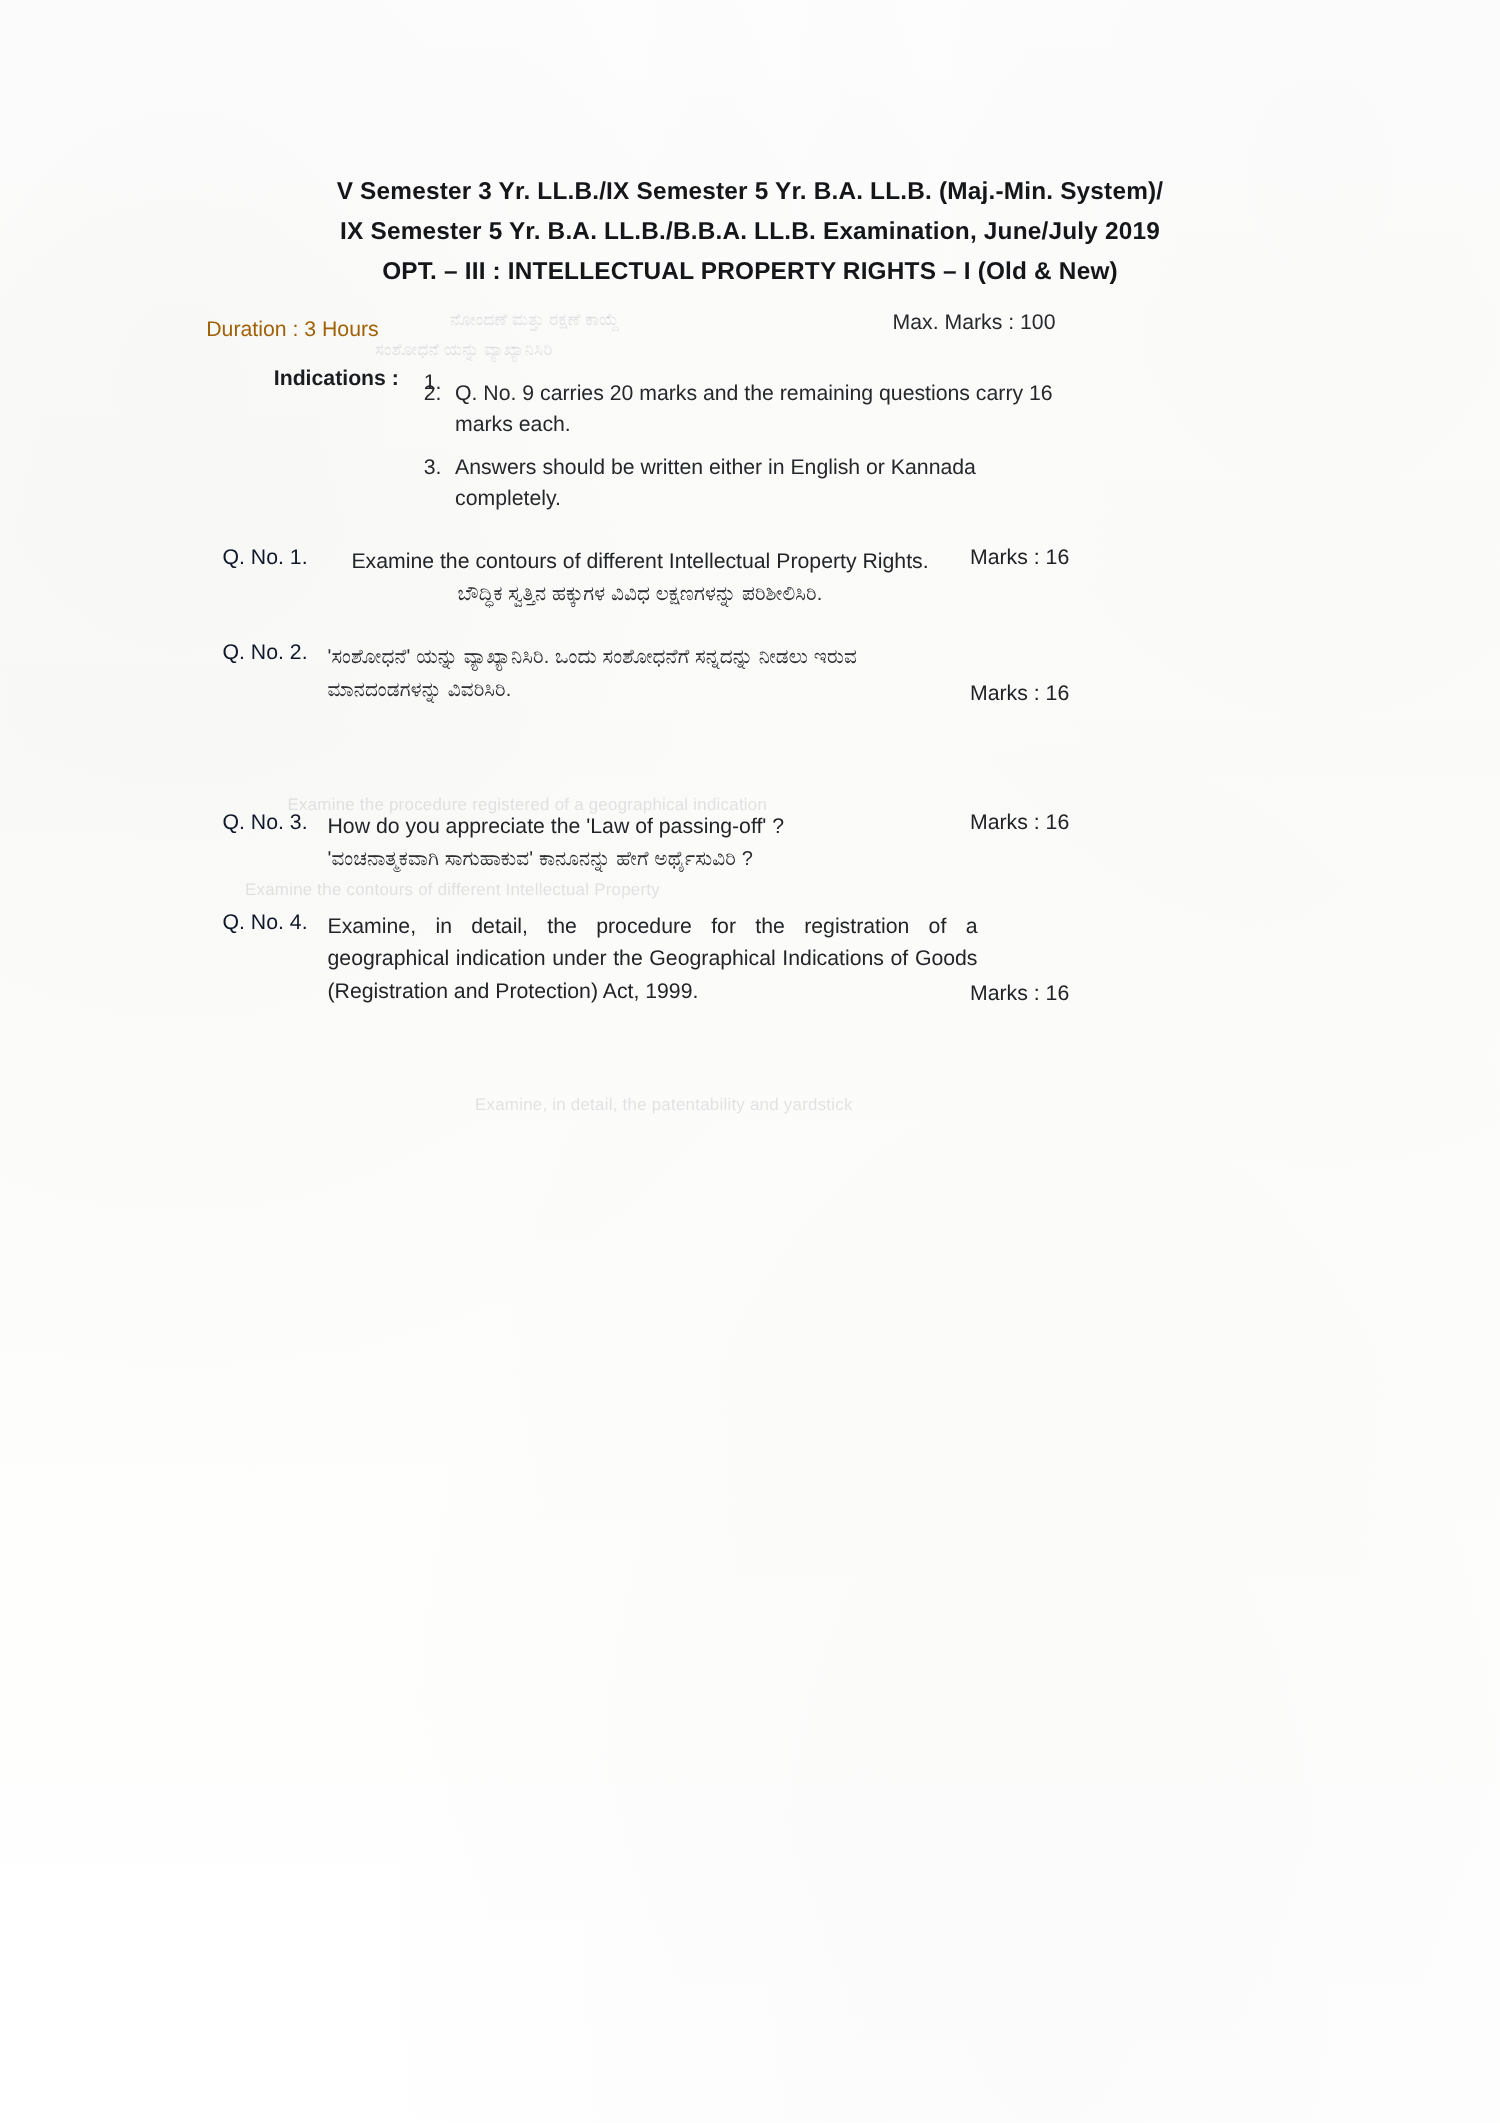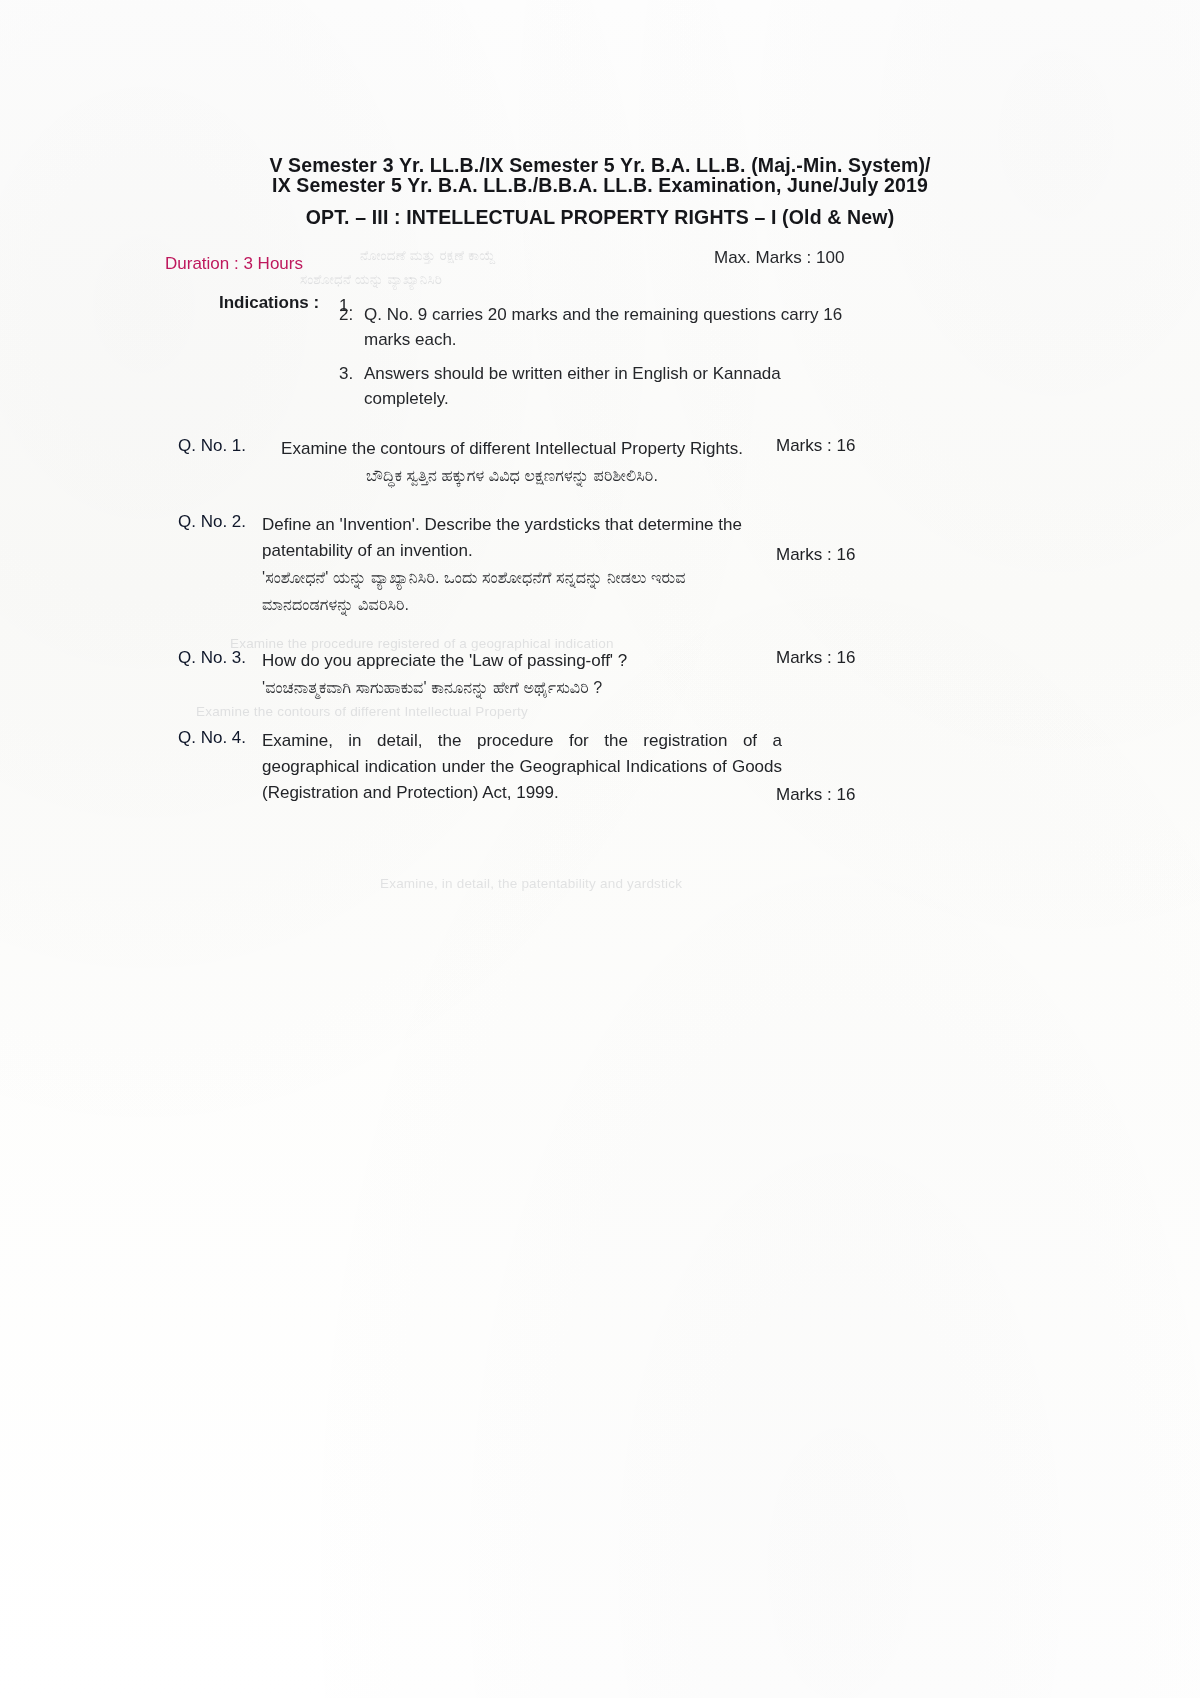--- a/index.html
+++ b/index.html
@@ -42,39 +42,38 @@
     text-align: center;
     font-weight: bold;
     font-size: 19.5px;
     letter-spacing: 0.15px;
     color: #15161a;
   }
   .header .line1 {
     position: absolute;
     left: 0; right: 0;
     top: 142px;
-    margin-top: 12px;
   }
   .header .line2 {
     position: absolute;
     left: 0; right: 0;
     top: 174px;
   }
   .header .line3 {
     position: absolute;
     left: 0; right: 0;
     top: 206px;
   }
 
   .duration {
     position: absolute;
     left: 165px;
     top: 254px;
     font-size: 17px;
-    color: #be185d;
+    color: #a16207;
   }
   .maxmarks {
     position: absolute;
     left: 714px;
     top: 248px;
     font-size: 17px;
     color: #26282c;
   }
 
   .instr-label {
@@ -210,21 +209,20 @@
       <div class="q-body">
         <span class="en">Examine the contours of different Intellectual Property Rights.</span>
         <span class="kn">ಬೌದ್ಧಿಕ ಸ್ವತ್ತಿನ ಹಕ್ಕುಗಳ ವಿವಿಧ ಲಕ್ಷಣಗಳನ್ನು ಪರಿಶೀಲಿಸಿರಿ.</span>
       </div>
       <div class="marks">Marks : 16</div>
     </div>
 
     <div class="q-block" id="q2">
       <div class="q-no">Q. No. 2.</div>
       <div class="q-body">
-        <span class="en">Define an 'Invention'. Describe the yardsticks that determine the patentability of an invention.</span>
         <span class="kn">'ಸಂಶೋಧನೆ' ಯನ್ನು ವ್ಯಾಖ್ಯಾನಿಸಿರಿ. ಒಂದು ಸಂಶೋಧನೆಗೆ ಸನ್ನದನ್ನು ನೀಡಲು ಇರುವ ಮಾನದಂಡಗಳನ್ನು ವಿವರಿಸಿರಿ.</span>
       </div>
       <div class="marks">Marks : 16</div>
     </div>
 
     <div class="q-block" id="q3">
       <div class="q-no">Q. No. 3.</div>
       <div class="q-body">
         <span class="en">How do you appreciate the 'Law of passing-off' ?</span>
         <span class="kn">'ವಂಚನಾತ್ಮಕವಾಗಿ ಸಾಗುಹಾಕುವ' ಕಾನೂನನ್ನು ಹೇಗೆ ಅರ್ಥೈಸುವಿರಿ ?</span>

